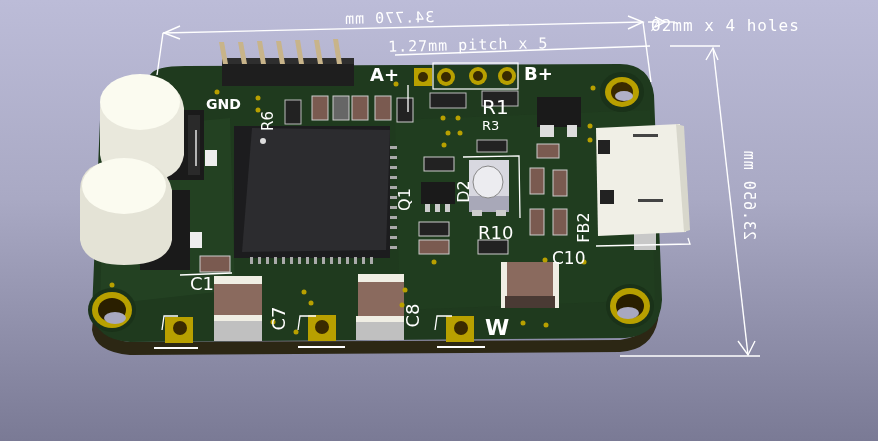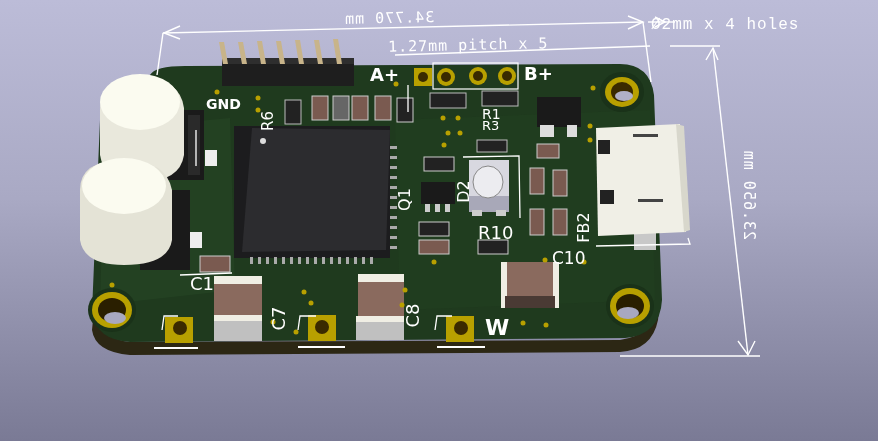--- a/index.html
+++ b/index.html
@@ -237,32 +237,32 @@
     <polyline points="298,330 300,316 316,316"></polyline>
     <polyline points="435,330 437,316 452,316"></polyline>
     <polyline points="596,246 690,244 688,238"></polyline>
     <polyline points="463,157 519,156 520,218"></polyline>
     <line x1="408" y1="85" x2="408" y2="112"></line>
   </g>
 </svg>
 
 <div class="dimtext" style="left:344px;top:9px;transform:rotate(-1.3deg) scaleX(-1);">34.770 mm</div>
 <div class="dimtext" style="left:388px;top:36px;transform:rotate(-1.3deg);">1.27mm pitch x 5</div>
-<div class="dimtext" style="left:651px;top:16px;font-size:16px;font-family:Liberation Mono, monospace;">Ø2mm x 4 holes</div>
+<div class="dimtext" style="left:651px;top:16px;font-size:16px;">Ø2mm x 4 holes</div>
 <div class="dimtext" style="left:716px;top:190px;transform:rotate(90deg) scaleX(-1);transform-origin:left top;width:0;">
     <span style="position:absolute;left:-50px;top:-42px;">23.650 mm</span>
   </div>
 
 <div class="silk" style="left:206px;top:96px;font-size:14px;">GND</div>
 <div class="silk" style="left:370px;top:64px;font-size:18px;">A+</div>
 <div class="silk" style="left:524px;top:63px;font-size:18px;">B+</div>
 <div class="silk" style="left:485px;top:315px;font-size:22px;">W</div>
 <div class="silk-thin" style="left:258px;top:112px;font-size:15px;transform:rotate(-90deg);">R6</div>
 <div class="silk-thin" style="left:508px;top:248px;font-size:17px;margin-left:44px;">C10</div>
 <div class="silk-thin" style="left:190px;top:273px;font-size:18px;text-align:center;">C1</div>
 <div class="silk-thin" style="left:266px;top:308px;font-size:18px;transform:rotate(-90deg);">C7</div>
 <div class="silk-thin" style="left:400px;top:305px;font-size:18px;transform:rotate(-90deg);">C8</div>
 <div class="silk-thin" style="left:568px;top:218px;font-size:16px;transform:rotate(-90deg);">FB2</div>
 <div class="silk-thin" style="left:393px;top:190px;font-size:16px;transform:rotate(-90deg);">Q1</div>
-<div class="silk-thin" style="left:482px;top:106px;font-size:14px;">R1</div>
+<div class="silk-thin" style="left:482px;top:95px;font-size:20px;">R1</div>
 <div class="silk-thin" style="left:482px;top:118px;font-size:13px;">R3</div>
 <div class="silk-thin" style="left:452px;top:182px;font-size:16px;transform:rotate(-90deg);">D2</div>
 <div class="silk-thin" style="left:478px;top:222px;font-size:18px;">R10</div>
 
 </body></html>

